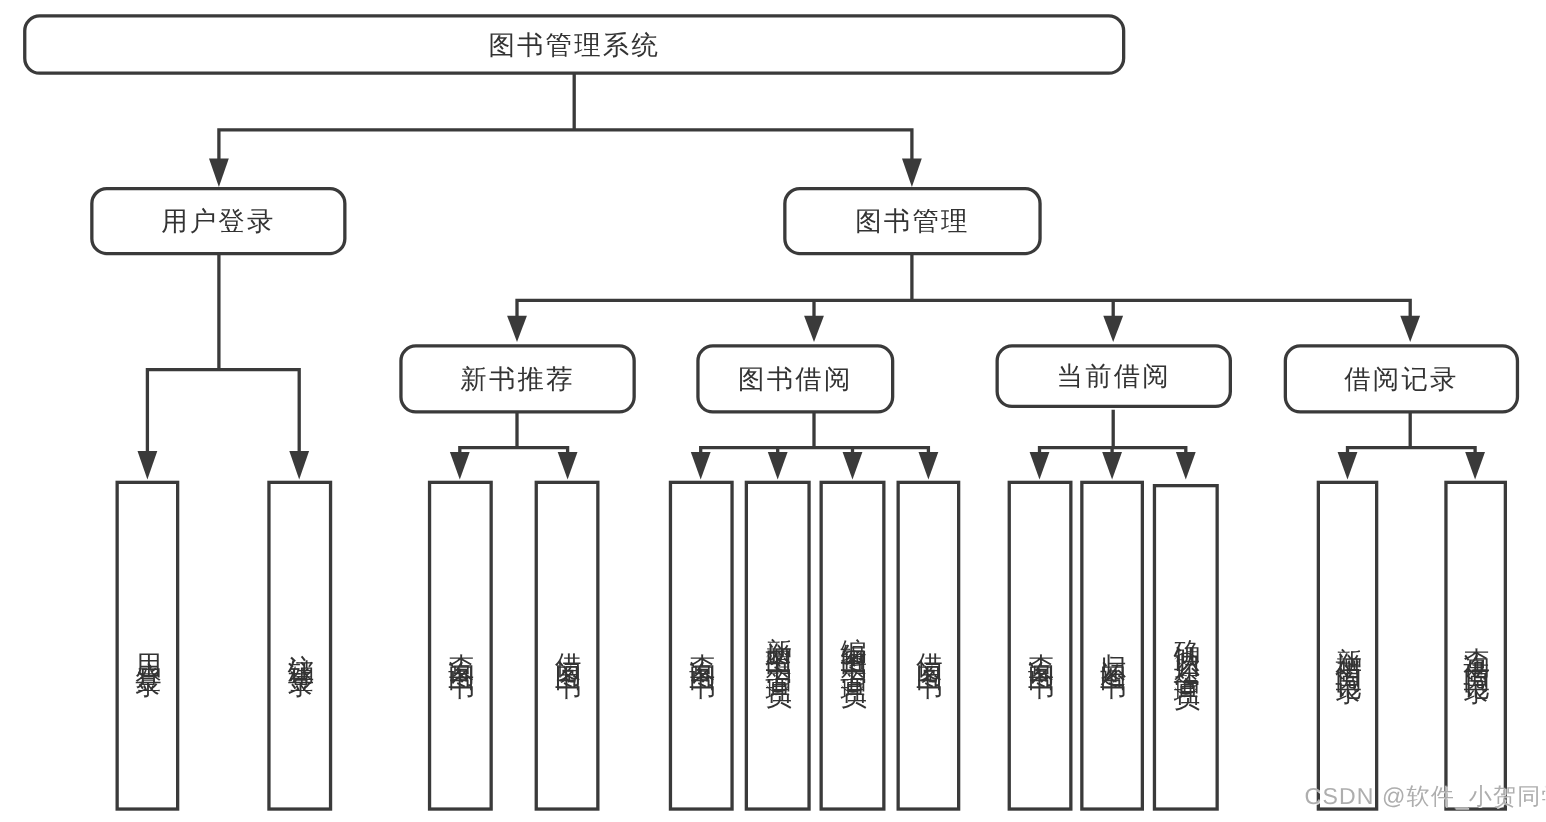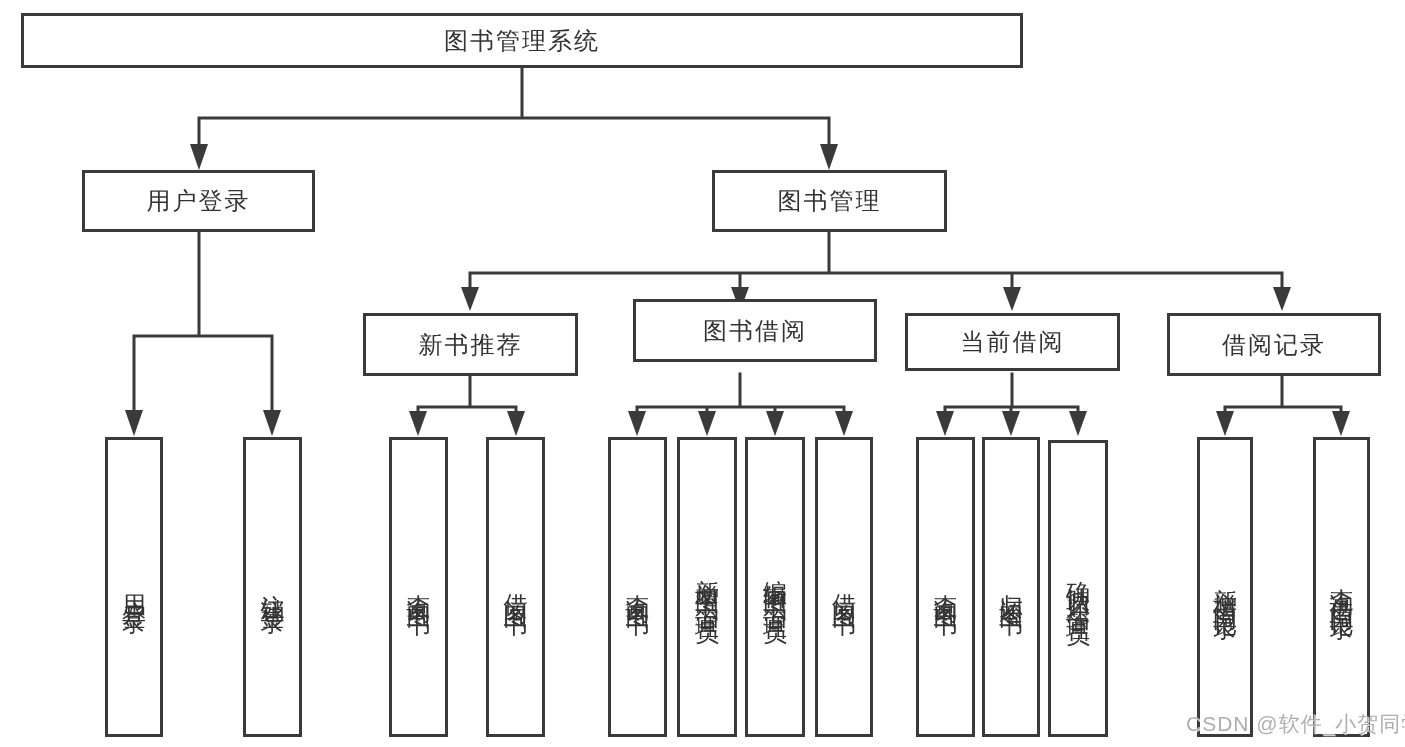--- a/index.html
+++ b/index.html
@@ -26,20 +26,21 @@
     display: flex;
     align-items: center;
     justify-content: center;
     z-index: 2;
     font-weight: 400;
   }
   .node-h {
     font-size: 24px;
     letter-spacing: 2px;
     white-space: nowrap;
+    border-radius: 15px;
   }
   .node-v {
     writing-mode: vertical-rl;
     text-orientation: mixed;
     font-size: 24px;
     letter-spacing: 6px;
     line-height: 1.0;
   }
   .watermark {
     position: absolute;
@@ -89,21 +90,21 @@
       <polygon points="1341,436 1332,411 1350,411"></polygon>
     </g>
   </svg>
 
   <div class="node node-h" style="left:21px;top:13px;width:1002px;height:55px">图书管理系统</div>
 
   <div class="node node-h" style="left:82px;top:170px;width:233px;height:62px">用户登录</div>
   <div class="node node-h" style="left:363px;top:313px;width:215px;height:63px">新书推荐</div>
 
   <div class="node node-h" style="left:712px;top:170px;width:235px;height:62px">图书管理</div>
-  <div class="node node-h" style="left:633px;top:299px;width:244px;height:63px">图书借阅</div>
+  <div class="node node-h" style="left:633px;top:313px;width:180px;height:63px">图书借阅</div>
   <div class="node node-h" style="left:905px;top:313px;width:215px;height:58px">当前借阅</div>
   <div class="node node-h" style="left:1167px;top:313px;width:214px;height:63px">借阅记录</div>
 
   <div class="node node-v" style="left:105px;top:437px;width:58px;height:300px">用户登录</div>
   <div class="node node-v" style="left:243px;top:437px;width:59px;height:300px">注销登录</div>
   <div class="node node-v" style="left:389px;top:437px;width:59px;height:300px">查询图书</div>
   <div class="node node-v" style="left:486px;top:437px;width:59px;height:300px">借阅图书</div>
   <div class="node node-v" style="left:608px;top:437px;width:59px;height:300px">查询图书</div>
   <div class="node node-v" style="left:677px;top:437px;width:60px;height:300px">新增图书（管理员）</div>
   <div class="node node-v" style="left:745px;top:437px;width:60px;height:300px">编辑图书（管理员）</div>

